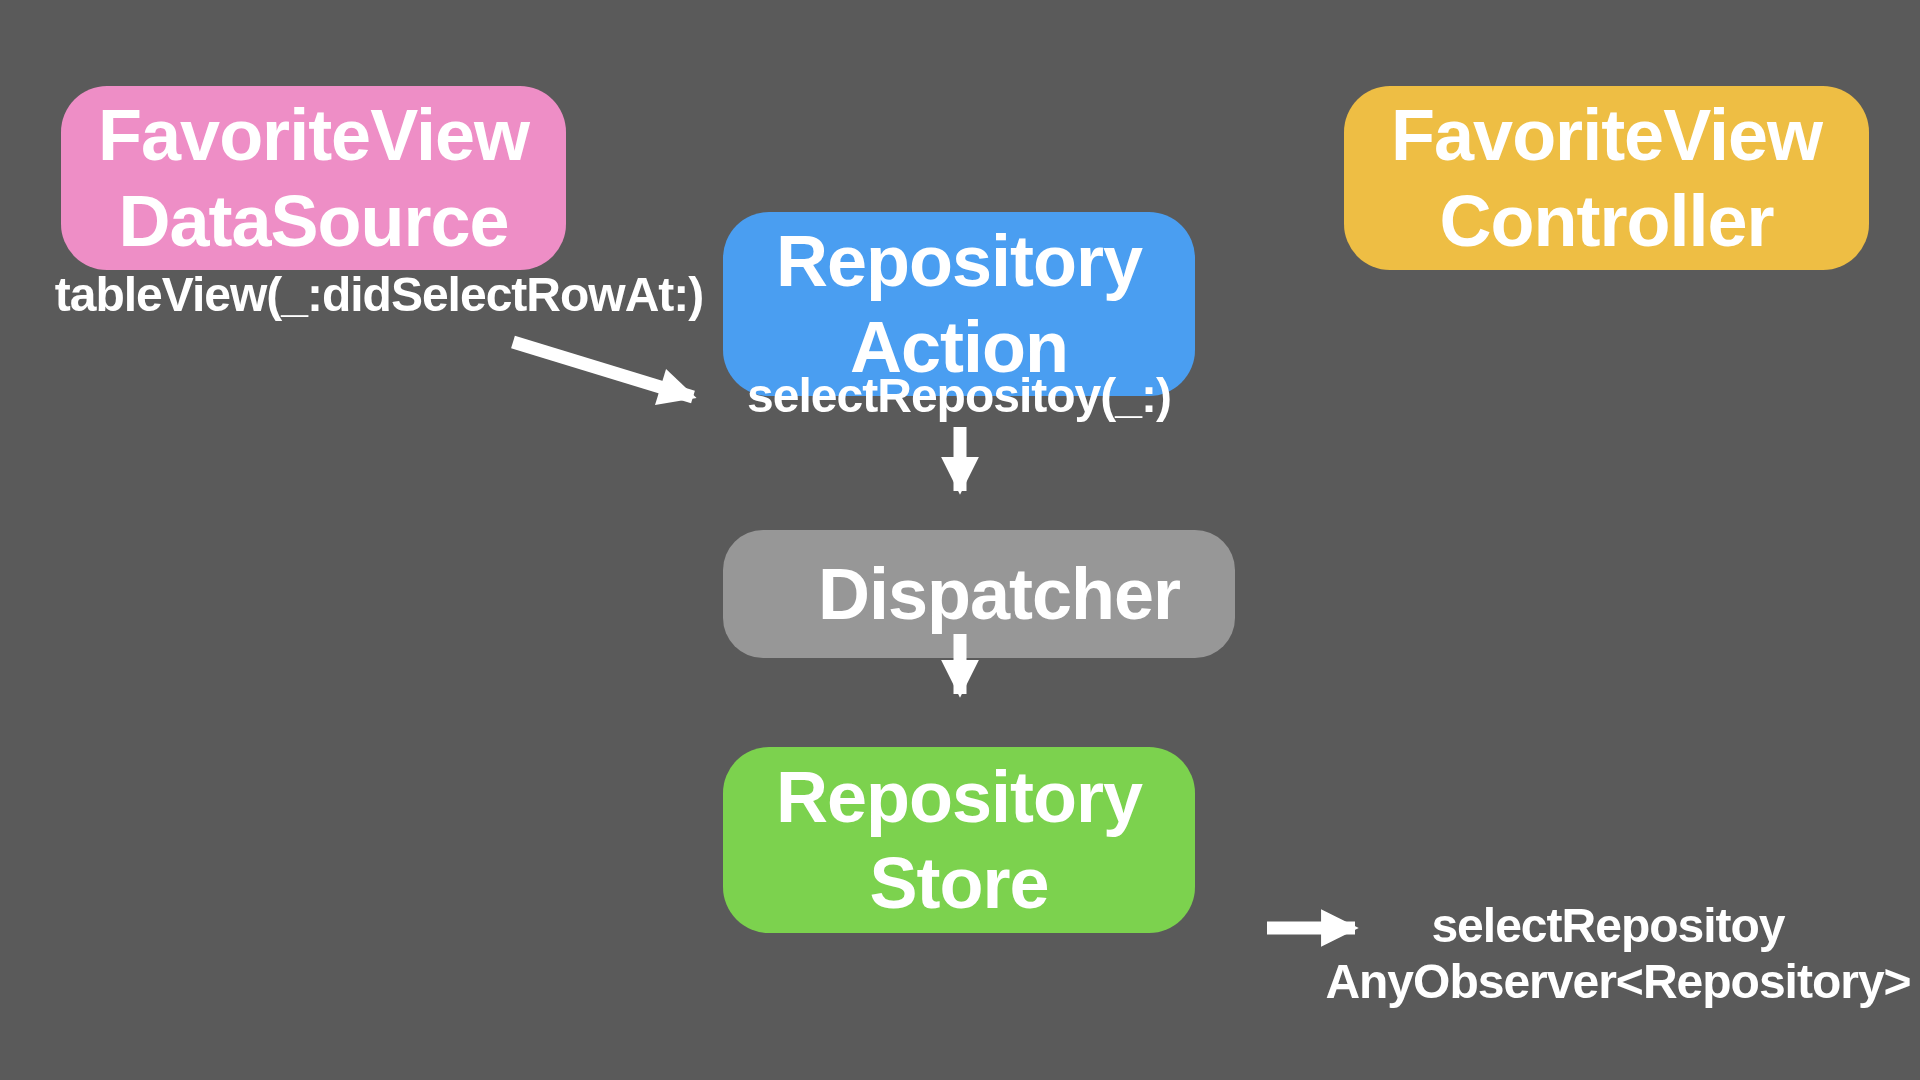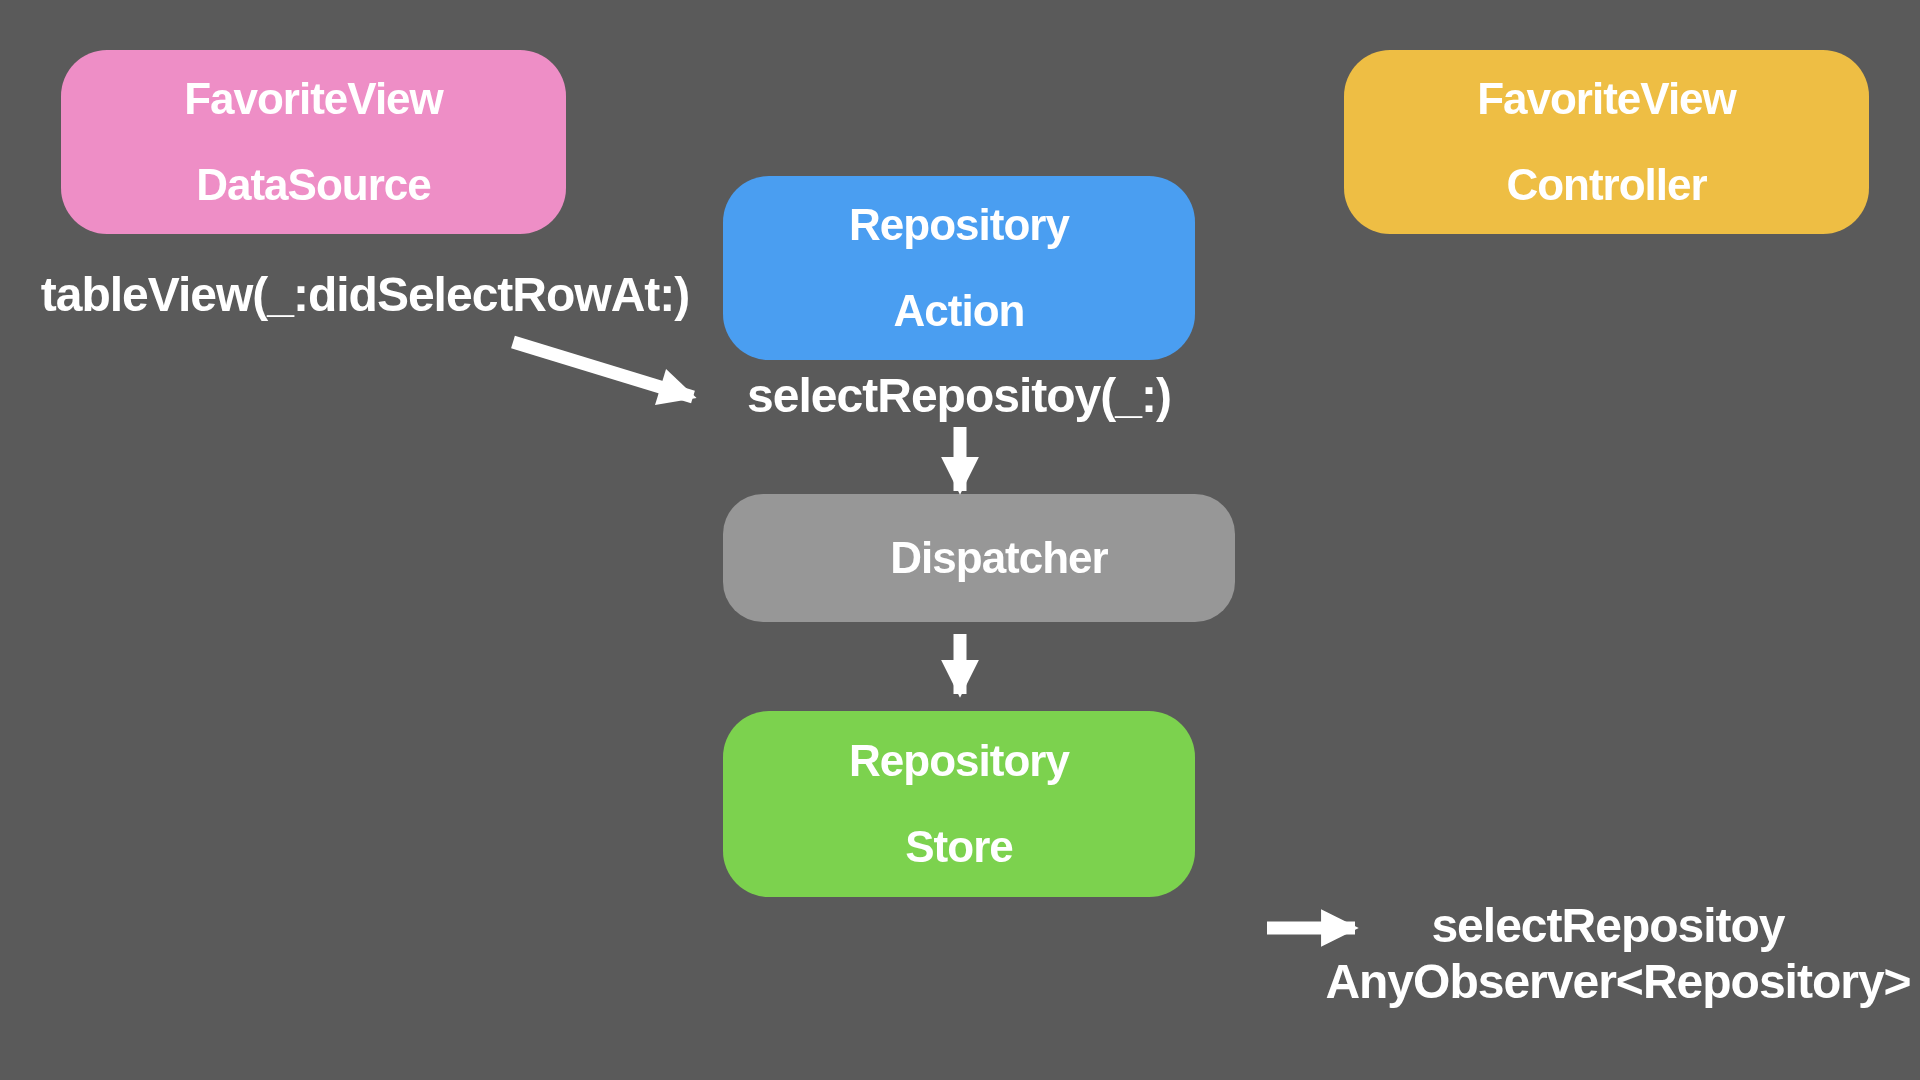--- a/index.html
+++ b/index.html
@@ -17,40 +17,41 @@
     color: #FFFFFF;
     background: #5A5A5A;
   }
   .node {
     position: absolute;
     display: flex;
     align-items: center;
     justify-content: center;
     text-align: center;
     white-space: pre-line;
-    font-size: 44px;
+    font-size: 72px;
     line-height: 86px;
     border-radius: 46px;
     letter-spacing: -1px;
+    margin-top: 36px;
   }
   .node-data-source { left: 61px;  top: 50px;  width: 505px; height: 184px; }
   .node-controller  { left: 1344px; top: 50px; width: 525px; height: 184px; }
   .node-action      { left: 723px; top: 176px; width: 472px; height: 184px; }
   .node-dispatcher  { left: 723px; top: 494px; width: 472px; height: 128px; border-radius: 40px; padding-left: 40px; }
   .node-store       { left: 723px; top: 711px; width: 472px; height: 186px; }
 
   .ann {
     position: absolute;
     font-size: 48px;
     line-height: 54px;
     text-align: center;
     white-space: nowrap;
     letter-spacing: -1px;
   }
-  .ann-tableview      { left: 15px;   top: 268px; width: 700px; }
+  .ann-tableview      { left: 29px;   top: 268px; width: 700px; }
   .ann-selectrepo     { left: 723px;  top: 369px; width: 472px; }
   .ann-selectedrepo   { left: 723px;  top: 899px; width: 472px; }
   .ann-publishsubject { left: 611px;  top: 955px; width: 700px; }
   .ann-showrepo       { left: 1358px; top: 899px; width: 500px; }
   .ann-anyobserver    { left: 1298px; top: 955px; width: 640px; }
 
   .arrow { position: absolute; }
   .arrow-diag       { left: 498px;  top: 322px; }
   .arrow-v1         { left: 937px;  top: 421px; }
   .arrow-v2         { left: 937px;  top: 628px; }

